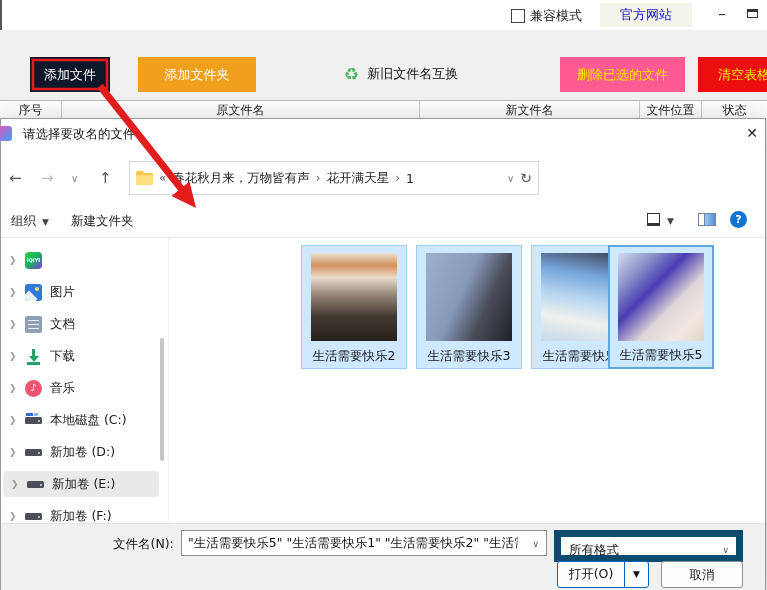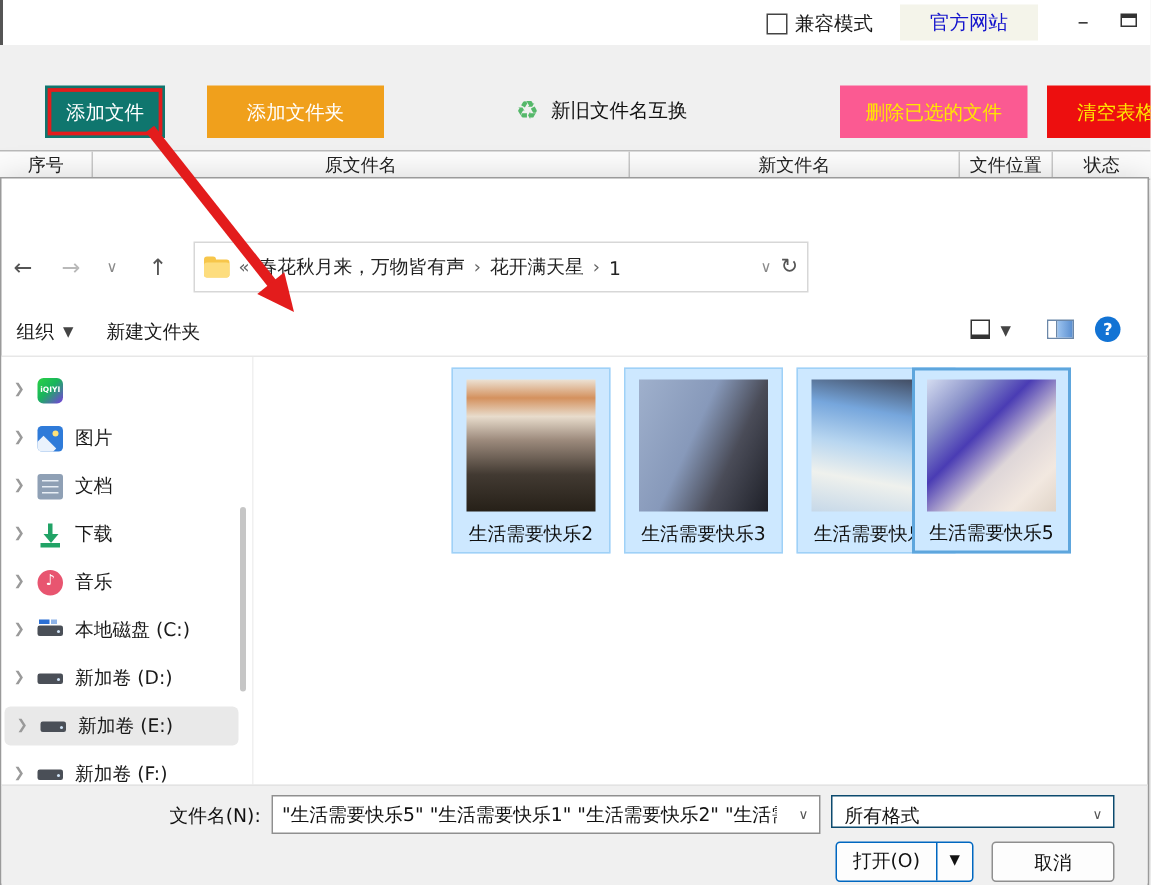--- a/index.html
+++ b/index.html
@@ -11,21 +11,21 @@
   }
   
   .app-topstrip { position:absolute; left:0; top:0; width:767px; height:30px; background:#ffffff; border-left:2px solid #555; }
   .compat { position:absolute; left:511px; top:7px; display:flex; align-items:center; gap:5px; }
   .compat-box { width:14px; height:14px; border:1px solid #444; background:#fff; }
   .official-site { position:absolute; left:600px; top:3px; width:92px; height:24px;
     background:#f4f4ea; display:flex; align-items:center; justify-content:center; }
   .win-min { position:absolute; left:710px; top:2px; width:24px; height:24px; text-align:center; line-height:24px; color:#333; font-size:15px; }
   .win-max { position:absolute; left:747px; top:9px; width:11px; height:9px; border:1.5px solid #333; border-top-width:3px; }
   .btn-row-btn { position:absolute; top:57px; height:35px; border:none; display:flex; align-items:center; justify-content:center; font-size:13px; }
-  .btn-addfile   { left:30px;  width:80px;  background:#0f766e; color:#ffffff; }
+  .btn-addfile   { left:30px;  width:80px;  background:#0f172a; color:#ffffff; }
   .btn-addfolder { left:138px; width:118px; background:#f0a01c; color:#ffffff; }
   .btn-delete    { left:560px; width:125px; background:#fb5a92; color:#ffe600; }
   .btn-clear     { left:698px; width:92px;  background:#ed0f0f; color:#ffe600; }
   .swap-group { position:absolute; left:344px; top:62px; height:24px; display:flex; align-items:center; gap:8px; color:#111; }
   .swap-icon { color:#55b86a; font-size:17px; line-height:1; }
   .app-table-head { position:absolute; left:0; top:100px; width:767px; height:20px; display:flex;
     background:#fcfcfc; border-top:1px solid #b9b9b9; border-bottom:1px solid #c9c9c9; font-size:12px; color:#222; }
   .app-table-head .cell { display:flex; align-items:center; justify-content:center; border-right:1px solid #c9c9c9; height:100%; }
   .c0{width:62px;} .c1{width:358px;} .c2{width:220px;} .c3{width:62px;} .c4{width:65px; border-right:none!important;}
   
@@ -93,21 +93,21 @@
   .tile .thumb { position:absolute; left:9px; top:7px; width:86px; height:88px; }
   .tile.focus .thumb { left:8px; top:6px; }
   .tile .tname { position:absolute; left:0; bottom:3px; width:100%; text-align:center; font-size:12.5px; color:#111; }
   
   .dlg-footer { position:absolute; left:0; top:404px; width:100%; height:68px; background:#f0f0f0; border-top:1px solid #e3e3e3;padding-left:22px; }
   .fn-label { position:absolute; left:112px; top:12px; font-size:12.5px; color:#111; }
   .fn-combo { position:absolute; left:180px; top:6px; width:366px; height:26px; border:1px solid #8f8f8f; background:#fff; }
   .fn-combo input { position:absolute; left:6px; top:0; width:330px; height:24px; border:none; outline:none; background:transparent;
     font-family:inherit; font-size:12.5px; color:#111; }
   .fn-combo .dd, .ft-select .dd { position:absolute; right:7px; top:8px; font-size:9px; color:#555; }
-  .ft-select { position:absolute; left:553px; top:6px; width:189px; height:22px; border:1px solid #0c4a6e; background:#fff; }
+  .ft-select { position:absolute; left:553px; top:6px; width:189px; height:32px; border:7px solid #0c4a6e; background:#fff; }
   .ft-select .val { position:absolute; left:8px; top:5px; font-size:12.5px; color:#111; }
   .btn-open { position:absolute; left:556px; top:37px; width:92px; height:27px; border:1.5px solid #0067c0; border-radius:3px; background:#fdfdfd; display:flex; }
   .btn-open .main { flex:1; text-align:center; line-height:24px; font-size:12.5px; color:#111; }
   .btn-open .split { width:24px; border-left:1px solid #0067c0; text-align:center; line-height:24px; font-size:9px; color:#111; }
   .btn-cancel { position:absolute; left:660px; top:37px; width:82px; height:27px; border:1px solid #8f8f8f; border-radius:3px; background:#fdfdfd;
     text-align:center; line-height:25px; font-size:12.5px; color:#111; }
   
   .annot { position:absolute; left:0; top:0; width:767px; height:590px; pointer-events:none; z-index:50; }
 </style>
 </head>
@@ -136,20 +136,25 @@
 
 <div class="app-table-head">
   <div class="cell c0">序号</div>
   <div class="cell c1">原文件名</div>
   <div class="cell c2">新文件名</div>
   <div class="cell c3">文件位置</div>
   <div class="cell c4">状态</div>
 </div>
 
 <div class="dialog">
+  <div class="dlg-title">
+    <span class="dlg-appicon"></span>
+    <span class="dlg-title-text">请选择要改名的文件</span>
+    <span class="dlg-close">✕</span>
+  </div>
 
   <span class="nav-glyph nav-back">←</span>
   <span class="nav-glyph nav-fwd">→</span>
   <span class="nav-glyph nav-hist">∨</span>
   <span class="nav-glyph nav-up">↑</span>
 
   <div class="crumb-bar">
     <span class="folder-ico">
         <span class="tab"></span>
         <span class="back"></span>

